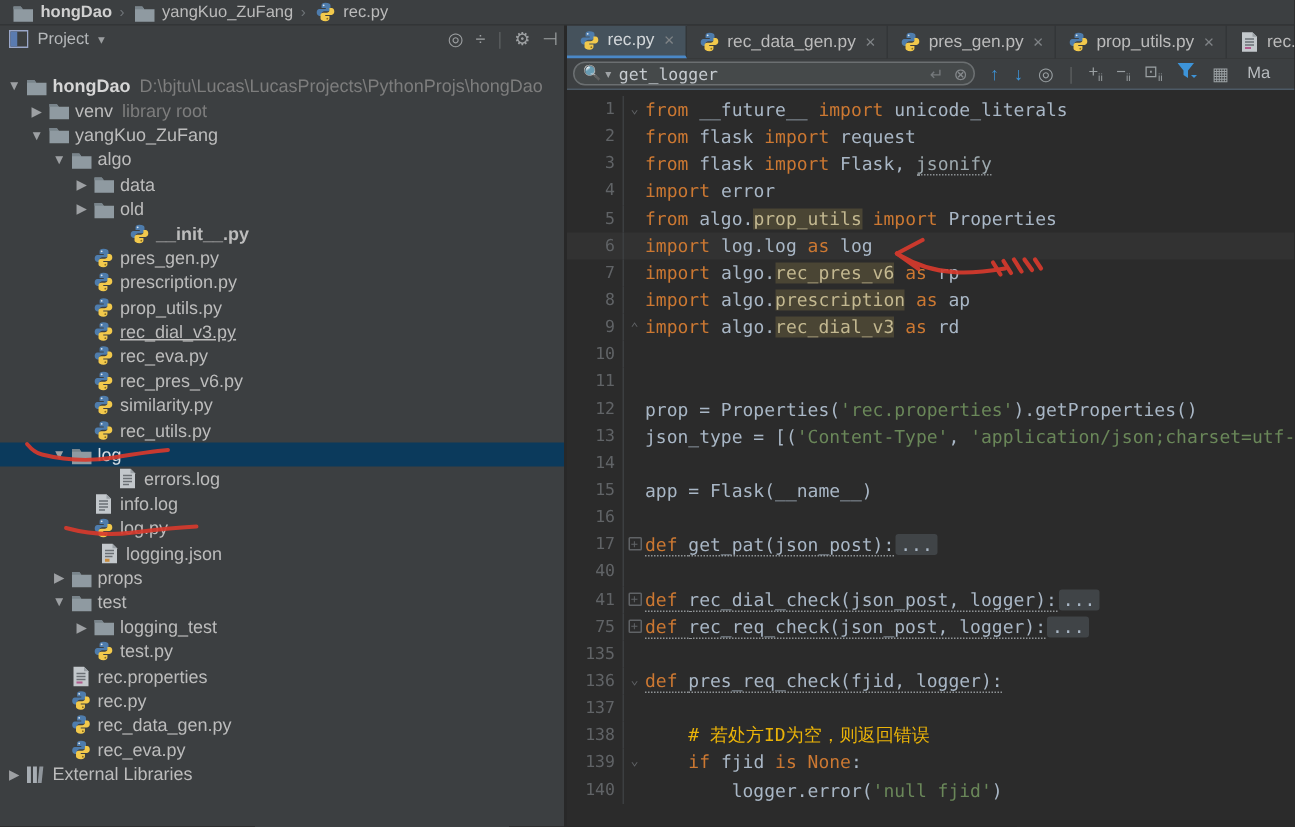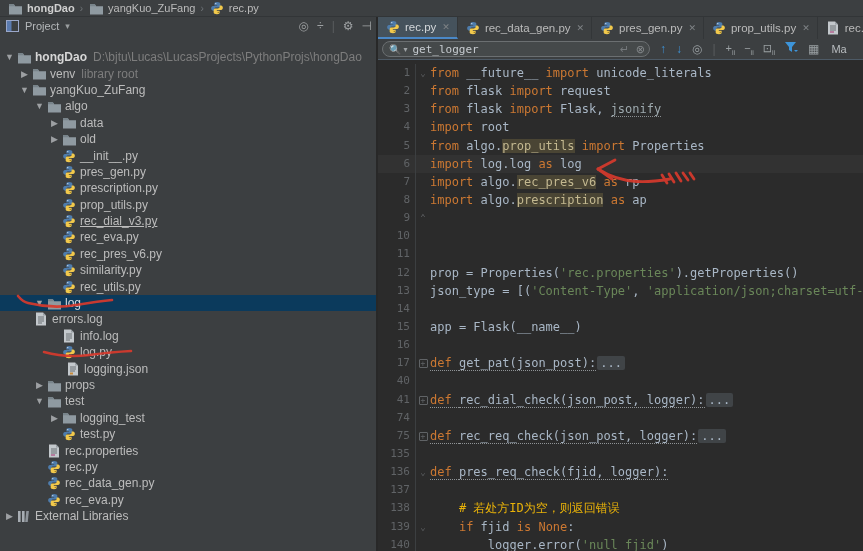--- a/index.html
+++ b/index.html
@@ -200,21 +200,21 @@
         <div class="tree-row" style="padding-left: 48px;">
           <span class="tr-arrow">▶</span>
           <span class="tr-icon">
             <svg width="15" height="13" viewBox="0 0 16 14">
               <path d="M1 2.5h5.2l1.5 2H15v9H1z" fill="#8f9aa1"></path>
               <path d="M1 2.5h5.2l1.5 2H1z" fill="#79848b"></path>
             </svg>
           </span>
           <span class="tr-label">old</span>
         </div>
-        <div class="tree-row" style="padding-left: 48px;">
+        <div class="tree-row" style="padding-left: 72px; font-weight: bold;">
           <span class="tr-arrow"></span>
           <span class="tr-icon">
             <svg width="14" height="14" viewBox="0 0 16 16">
               <path fill="#4e7cac" d="M8 1C5.8 1 5 1.9 5 3v2h3.2v.8H3.4C2 5.8 1.3 7.2 1.3 8.4S2 11 3.4 11H5V9.3C5 8.1 6 7.4 7.1 7.4h2.8c1.1 0 1.9-.8 1.9-1.9V3c0-1.1-1.4-2-3.8-2z"></path>
               <path fill="#f2c94c" d="M8 15c2.2 0 3-.9 3-2v-2H7.8v-.8h4.8c1.4 0 2.1-1.4 2.1-2.6S14 5 12.6 5H11v1.7c0 1.2-1 1.9-2.1 1.9H6.1c-1.1 0-1.9.8-1.9 1.9V13c0 1.1 1.4 2 3.8 2z"></path>
               <circle cx="6.6" cy="2.9" r=".7" fill="#dfe8f0"></circle>
               <circle cx="9.4" cy="13.1" r=".7" fill="#8a6d1e"></circle>
             </svg>
           </span>
           <span class="tr-label">__init__.py</span>
@@ -318,21 +318,21 @@
         <div class="tree-row selected" style="padding-left: 33px;">
           <span class="tr-arrow">▼</span>
           <span class="tr-icon">
             <svg width="15" height="13" viewBox="0 0 16 14">
               <path d="M1 2.5h5.2l1.5 2H15v9H1z" fill="#8f9aa1"></path>
               <path d="M1 2.5h5.2l1.5 2H1z" fill="#79848b"></path>
             </svg>
           </span>
           <span class="tr-label">log</span>
         </div>
-        <div class="tree-row" style="padding-left: 20px;">
+        <div class="tree-row" style="padding-left: 64px;">
           <span class="tr-arrow"></span>
           <span class="tr-icon">
             <svg width="12" height="14" viewBox="0 0 12 14">
               <path d="M1 .5h7l3 3v10H1z" fill="#c3c8cc"></path>
               <path d="M8 .5l3 3H8z" fill="#9aa0a5"></path>
               <path d="M3 5h6M3 7h6M3 9h6M3 11h4" stroke="#6b7075" stroke-width="1"></path>
             </svg>
           </span>
           <span class="tr-label">errors.log</span>
         </div>
@@ -566,37 +566,36 @@
         </span>
         <span>▦</span>
         <span id="match-label">Ma</span>
       </div>
     </div>
 
     <div id="code-area">
         <div class="code-line"><span class="ln">1</span><span class="fold-col">⌄</span><span class="ct"><span class="tk-k">from</span><span> __future__ </span><span class="tk-k">import</span><span> unicode_literals</span></span></div>
         <div class="code-line"><span class="ln">2</span><span class="fold-col"></span><span class="ct"><span class="tk-k">from</span><span> flask </span><span class="tk-k">import</span><span> request</span></span></div>
         <div class="code-line"><span class="ln">3</span><span class="fold-col"></span><span class="ct"><span class="tk-k">from</span><span> flask </span><span class="tk-k">import</span><span> Flask, </span><span class="tk-un">jsonify</span></span></div>
-        <div class="code-line"><span class="ln">4</span><span class="fold-col"></span><span class="ct"><span class="tk-k">import</span><span> root</span></span></div>
+        <div class="code-line"><span class="ln">4</span><span class="fold-col"></span><span class="ct"><span class="tk-k">import</span><span> error</span></span></div>
         <div class="code-line"><span class="ln">5</span><span class="fold-col"></span><span class="ct"><span class="tk-k">from</span><span> algo.</span><span class="tk-h">prop_utils</span><span> </span><span class="tk-k">import</span><span> Properties</span></span></div>
         <div class="code-line current"><span class="ln">6</span><span class="fold-col"></span><span class="ct"><span class="tk-k">import</span><span> log.log </span><span class="tk-k">as</span><span> log</span></span></div>
         <div class="code-line"><span class="ln">7</span><span class="fold-col"></span><span class="ct"><span class="tk-k">import</span><span> algo.</span><span class="tk-h">rec_pres_v6</span><span> </span><span class="tk-k">as</span><span> rp</span></span></div>
         <div class="code-line"><span class="ln">8</span><span class="fold-col"></span><span class="ct"><span class="tk-k">import</span><span> algo.</span><span class="tk-h">prescription</span><span> </span><span class="tk-k">as</span><span> ap</span></span></div>
-        <div class="code-line"><span class="ln">9</span><span class="fold-col"><span class="fend">⌄</span></span></div>
+        <div class="code-line"><span class="ln">9</span><span class="fold-col"><span class="fend">⌄</span></span><span class="ct"><span class="tk-k">import</span><span> algo.</span><span class="tk-h">rec_dial_v3</span><span> </span><span class="tk-k">as</span><span> rd</span></span></div>
         <div class="code-line"><span class="ln">10</span><span class="fold-col"></span><span class="ct"></span></div>
         <div class="code-line"><span class="ln">11</span><span class="fold-col"></span><span class="ct"></span></div>
         <div class="code-line"><span class="ln">12</span><span class="fold-col"></span><span class="ct"><span>prop = Properties(</span><span class="tk-s">'rec.properties'</span><span>).getProperties()</span></span></div>
         <div class="code-line"><span class="ln">13</span><span class="fold-col"></span><span class="ct"><span>json_type = [(</span><span class="tk-s">'Content-Type'</span><span>, </span><span class="tk-s">'application/json;charset=utf-8'</span></span></div>
         <div class="code-line"><span class="ln">14</span><span class="fold-col"></span><span class="ct"></span></div>
         <div class="code-line"><span class="ln">15</span><span class="fold-col"></span><span class="ct"><span>app = Flask(__name__)</span></span></div>
         <div class="code-line"><span class="ln">16</span><span class="fold-col"></span><span class="ct"></span></div>
         <div class="code-line"><span class="ln">17</span><span class="fold-col"><span class="fplus">+</span></span><span class="ct"><span class="tk-kd">def </span><span class="tk-d">get_pat(json_post):</span><span class="tk-fb">...</span></span></div>
         <div class="code-line"><span class="ln">40</span><span class="fold-col"></span><span class="ct"></span></div>
         <div class="code-line"><span class="ln">41</span><span class="fold-col"><span class="fplus">+</span></span><span class="ct"><span class="tk-kd">def </span><span class="tk-d">rec_dial_check(json_post, logger):</span><span class="tk-fb">...</span></span></div>
-        <div class="code-line"><span class="ln">74</span><span class="fold-col"></span><span class="ct"></span></div>
         <div class="code-line"><span class="ln">75</span><span class="fold-col"><span class="fplus">+</span></span><span class="ct"><span class="tk-kd">def </span><span class="tk-d">rec_req_check(json_post, logger):</span><span class="tk-fb">...</span></span></div>
         <div class="code-line"><span class="ln">135</span><span class="fold-col"></span><span class="ct"></span></div>
         <div class="code-line"><span class="ln">136</span><span class="fold-col">⌄</span><span class="ct"><span class="tk-kd">def </span><span class="tk-d">pres_req_check(fjid, logger):</span></span></div>
         <div class="code-line"><span class="ln">137</span><span class="fold-col"></span><span class="ct"></span></div>
         <div class="code-line"><span class="ln">138</span><span class="fold-col"></span><span class="ct"><span>    </span><span class="tk-c"># 若处方ID为空，则返回错误</span></span></div>
         <div class="code-line"><span class="ln">139</span><span class="fold-col">⌄</span><span class="ct"><span>    </span><span class="tk-k">if</span><span> fjid </span><span class="tk-k">is</span><span> </span><span class="tk-k">None</span><span>:</span></span></div>
         <div class="code-line"><span class="ln">140</span><span class="fold-col"></span><span class="ct"><span>        logger.error(</span><span class="tk-s">'null fjid'</span><span>)</span></span></div>
       </div>
 
   </div>

